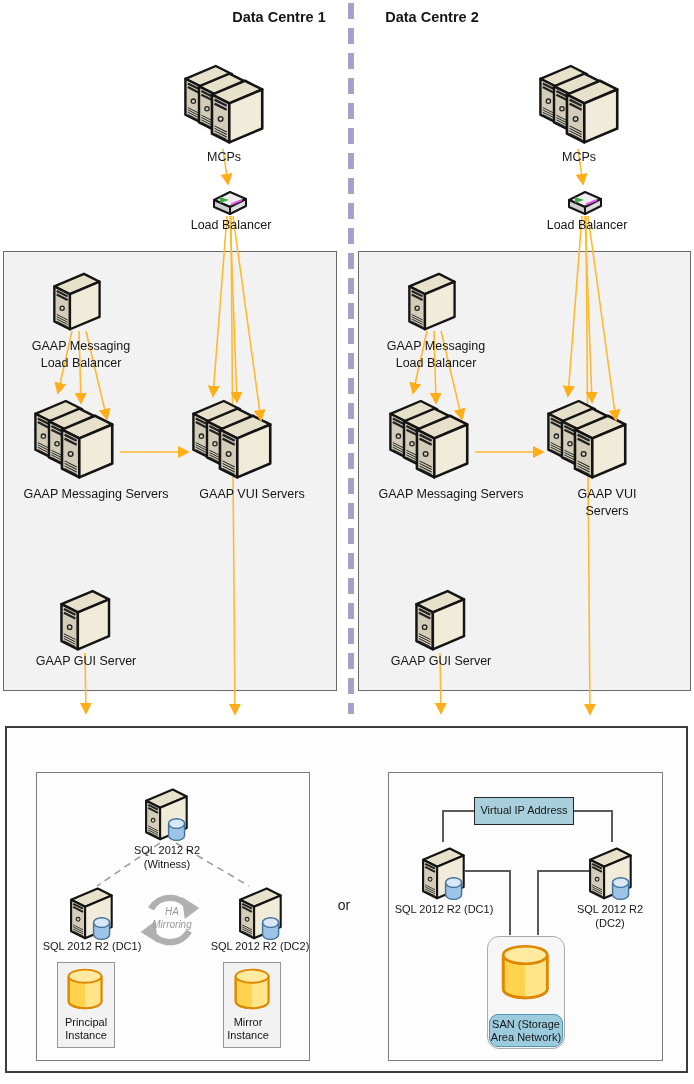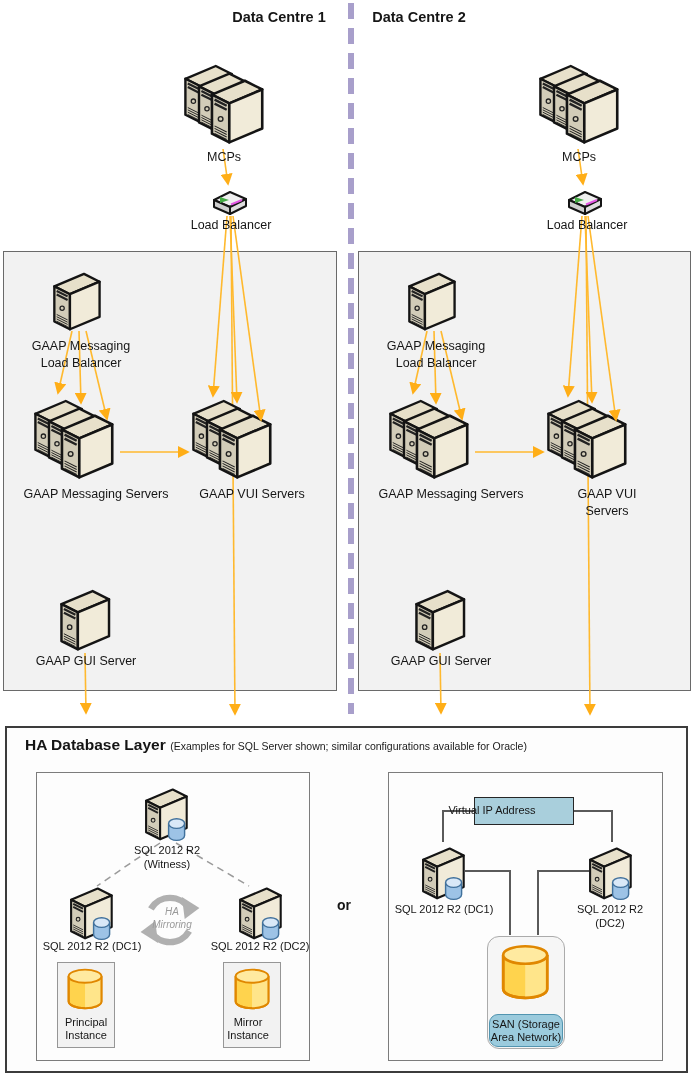--- a/index.html
+++ b/index.html
@@ -12,21 +12,21 @@
   .mini-box{background:#f2f2f2;border:1px solid #969696}
   .vip-box{background:#a9cfdc;border:1.6px solid #262626}
   .san-round{background:#f6f6f6;border:1.6px solid #ababab;border-radius:12px}
   .san-pill{background:#9bcbdd;border:1.6px solid #5295b0;border-radius:9px}
   svg{position:absolute;left:0;top:0}
   .lbl{position:absolute;transform:translateX(-50%);text-align:center;
        white-space:pre-line;color:#161616;font-size:12.5px;line-height:17px}
   .lbl-title{font-weight:bold;font-size:14.5px;line-height:18px;white-space:nowrap}
   .lbl-sm{font-size:11px;line-height:13.5px}
   .lbl-xs{font-size:11px;line-height:13px}
-  .lbl-or{font-weight:bold;font-size:14px}
+  .lbl-or{font-weight:normal;font-size:14px}
   .lbl-cycle{font-style:italic;color:#9a9a9a;font-size:10px;line-height:13px}
   .ha-head{position:absolute;left:25px;top:736px;white-space:nowrap}
   .ha-head .t{font-weight:bold;font-size:15.5px}
   .ha-head .s{font-size:10.5px;color:#1a1a1a}
 </style>
 </head>
 <body>
 
 <div id="page">
 
@@ -147,55 +147,51 @@
       <path d="M588,216 L616,420" marker-end="url(#ah)"></path>
       <path d="M427,331 L413,393" marker-end="url(#ah)"></path>
       <path d="M434,331 L436,403" marker-end="url(#ah)"></path>
       <path d="M441,331 L462,419" marker-end="url(#ah)"></path>
       <path d="M475,452 L543,452" marker-end="url(#ah)"></path>
       <path d="M440,653 L441,713" marker-end="url(#ah)"></path>
     </g>
   </svg>
 
   <div class="lbl lbl-title" style="left:279px;top:8px">Data Centre 1</div>
-  <div class="lbl lbl-title" style="left:419px;top:8px">Data Centre 2</div>
+  <div class="lbl lbl-title" style="left:432px;top:8px">Data Centre 2</div>
 
   <div class="lbl" style="left:224px;top:149px">MCPs</div>
   <div class="lbl" style="left:231px;top:217px">Load Balancer</div>
   <div class="lbl" style="left:81px;top:338px">GAAP Messaging
 Load Balancer</div>
   <div class="lbl" style="left:96px;top:486px">GAAP Messaging Servers</div>
   <div class="lbl" style="left:252px;top:486px">GAAP VUI Servers</div>
   <div class="lbl" style="left:86px;top:653px">GAAP GUI Server</div>
 
   <div class="lbl" style="left:579px;top:149px">MCPs</div>
   <div class="lbl" style="left:587px;top:217px">Load Balancer</div>
   <div class="lbl" style="left:436px;top:338px">GAAP Messaging
 Load Balancer</div>
   <div class="lbl" style="left:451px;top:486px">GAAP Messaging Servers</div>
   <div class="lbl" style="left:607px;top:486px">GAAP VUI Servers</div>
   <div class="lbl" style="left:441px;top:653px">GAAP GUI Server</div>
 
-  <div class="ha-head">
-    <span class="t">HA Database Layer</span>
-    <span class="s">(Examples for SQL Server shown; similar configurations available for Oracle)</span>
-  </div>
 
   <div class="lbl lbl-sm" style="left:167px;top:844px">SQL 2012 R2
 (Witness)</div>
   <div class="lbl lbl-sm" style="left:92px;top:940px">SQL 2012 R2 (DC1)</div>
   <div class="lbl lbl-sm" style="left:260px;top:940px">SQL 2012 R2 (DC2)</div>
   <div class="lbl lbl-cycle" style="left:172px;top:905px">HA
 Mirroring</div>
   <div class="lbl lbl-xs" style="left:86px;top:1016px">Principal
 Instance</div>
   <div class="lbl lbl-xs" style="left:248px;top:1016px">Mirror
 Instance</div>
 
   <div class="lbl lbl-or" style="left:344px;top:897px">or</div>
 
-  <div class="lbl lbl-sm" style="left:492px;top:804px">Virtual IP Address</div>
+  <div class="lbl lbl-sm" style="left:524px;top:804px">Virtual IP Address</div>
   <div class="lbl lbl-sm" style="left:444px;top:903px">SQL 2012 R2 (DC1)</div>
   <div class="lbl lbl-sm" style="left:610px;top:903px">SQL 2012 R2 (DC2)</div>
   <div class="lbl lbl-xs" style="left:526px;top:1018px">SAN (Storage
 Area Network)</div>
 
 </div>
 
 </body></html>

